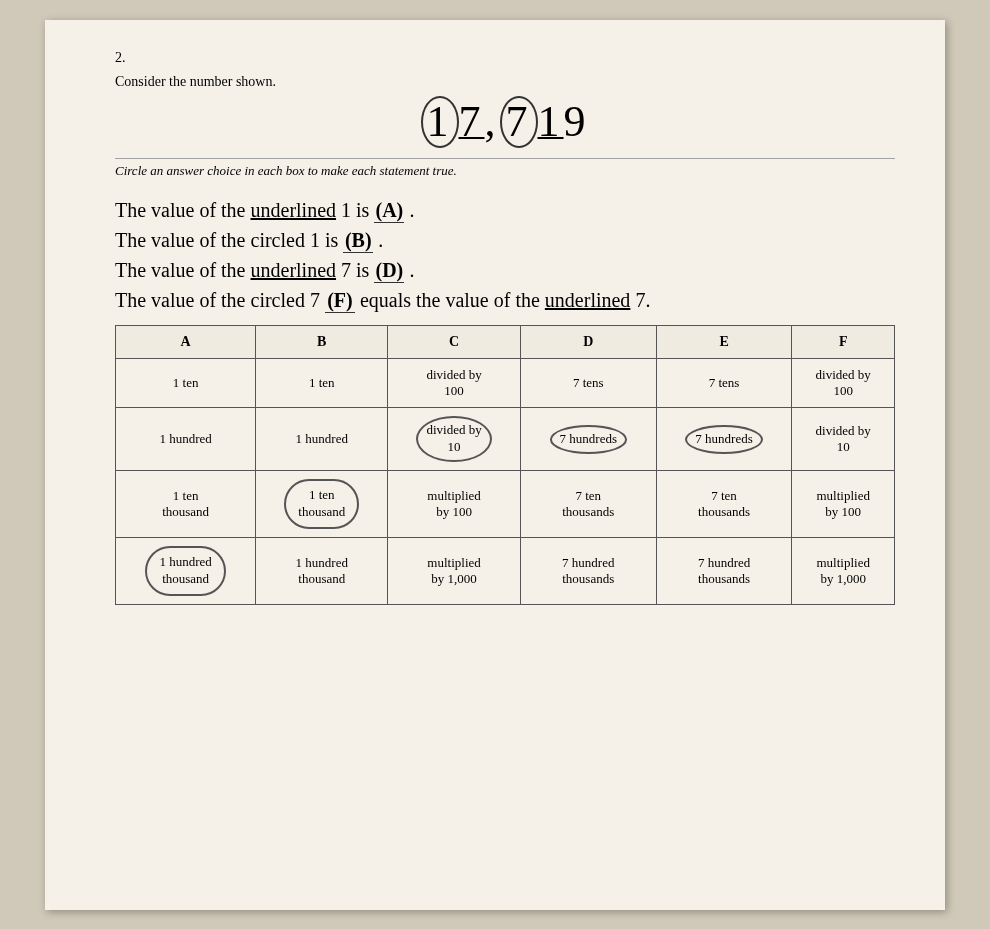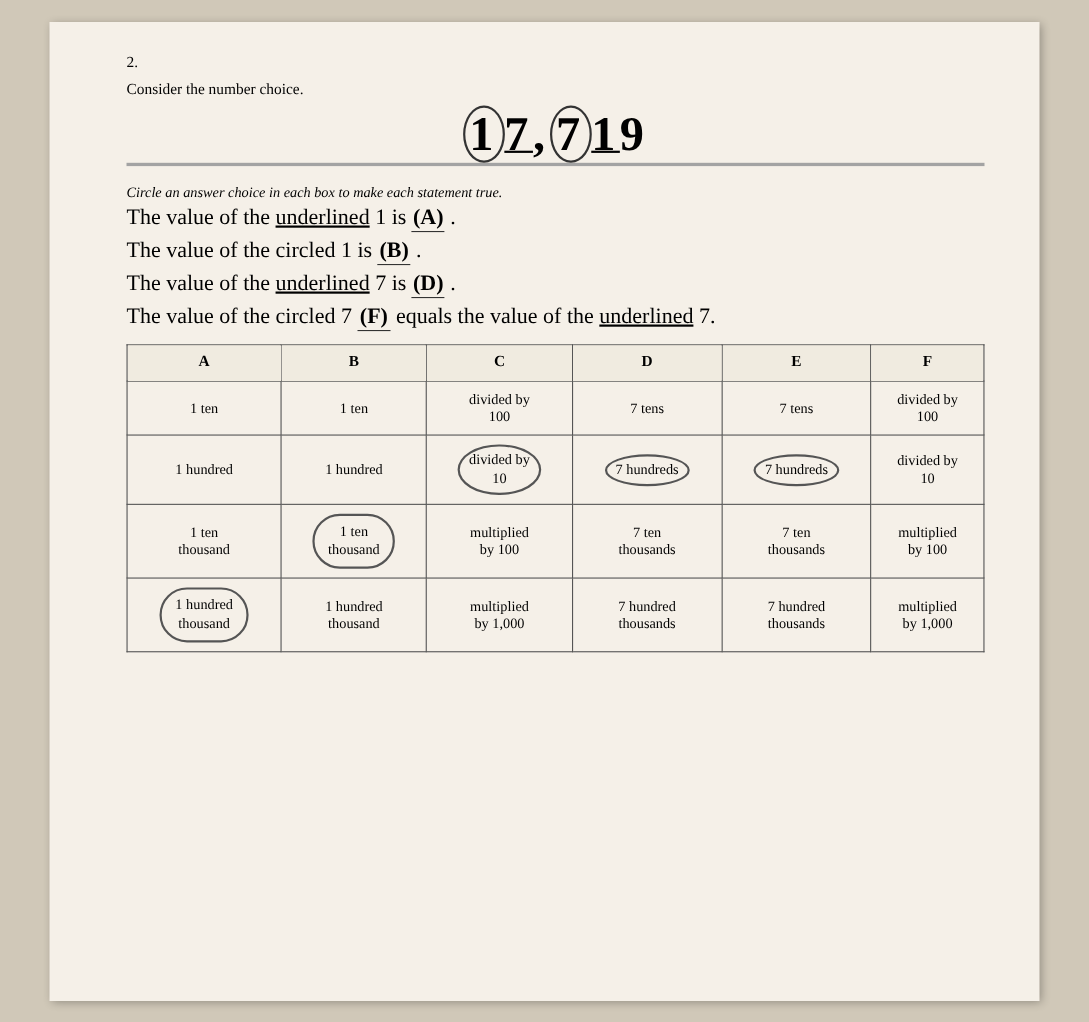--- a/index.html
+++ b/index.html
@@ -20,40 +20,41 @@
       position: relative;
       box-shadow: 2px 2px 8px rgba(0,0,0,0.3);
     }
     .question-num {
       font-size: 14px;
       margin-bottom: 8px;
     }
     .big-number {
       text-align: center;
       font-size: 44px;
-      font-weight: bold;
+      font-weight: normal;
       letter-spacing: 4px;
+      margin-bottom: 10px;
       position: relative;
     }
     .circled {
       display: inline-block;
       border: 2.5px solid #333;
       border-radius: 50%;
       padding: 0 4px;
       line-height: 1.1;
     }
     .underlined {
       text-decoration: underline;
       text-decoration-thickness: 2px;
     }
     .instructions-line {
-      border-top: 3px solid #a3a3a3;
-      padding-top: 16px;
+      border-top: 1px solid #a3a3a3;
+      padding-top: 4px;
       font-size: 13px;
-      margin-bottom: 4px;
+      margin-bottom: 20px;
       font-style: italic;
     }
     .statement {
       font-size: 20px;
       margin-bottom: 6px;
     }
     .blank {
       display: inline-block;
       min-width: 30px;
       border-bottom: 1.5px solid #333;
@@ -94,21 +95,21 @@
       padding: 6px 12px;
       line-height: 1.3;
     }
   </style>
 </head>
 <body>
 
 <div class="paper">
 
   <div class="question-num">2.</div>
-  <div style="font-size:14px; margin-bottom:6px;">Consider the number choice.</div>
+  <div style="font-size:14px; margin-bottom:6px;">Consider the number shown.</div>
 
   <div class="big-number">
     <span class="circled">1</span><span class="underlined">7</span>,<span class="circled">7</span><span class="underlined">1</span>9
   </div>
 
   <div class="instructions-line">Circle an answer choice in each box to make each statement true.</div>
 
   <div class="statement">
     The value of the <span style="text-decoration:underline;">underlined</span> 1 is <span class="blank">(A)</span> .
   </div>

